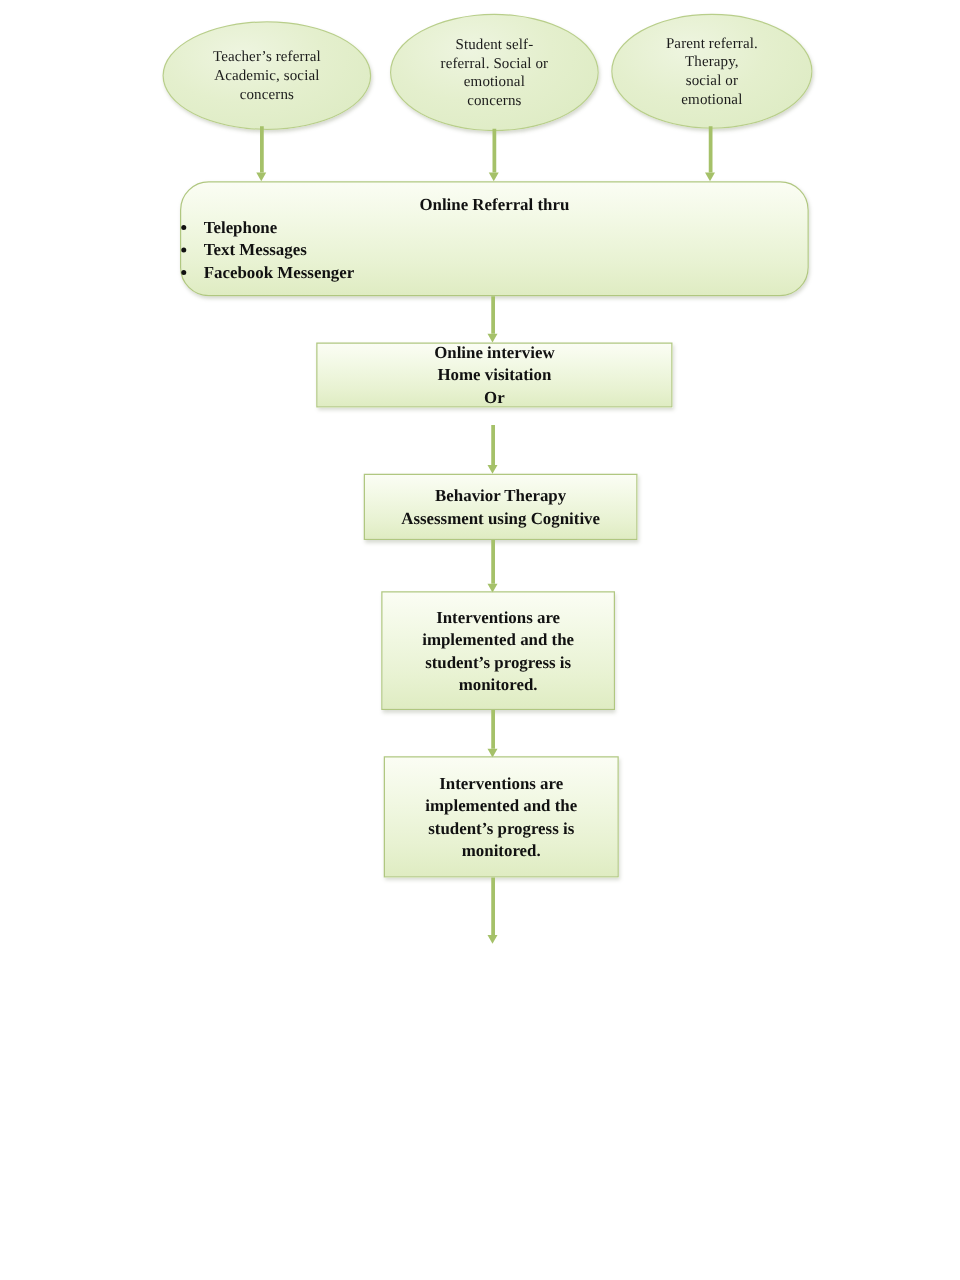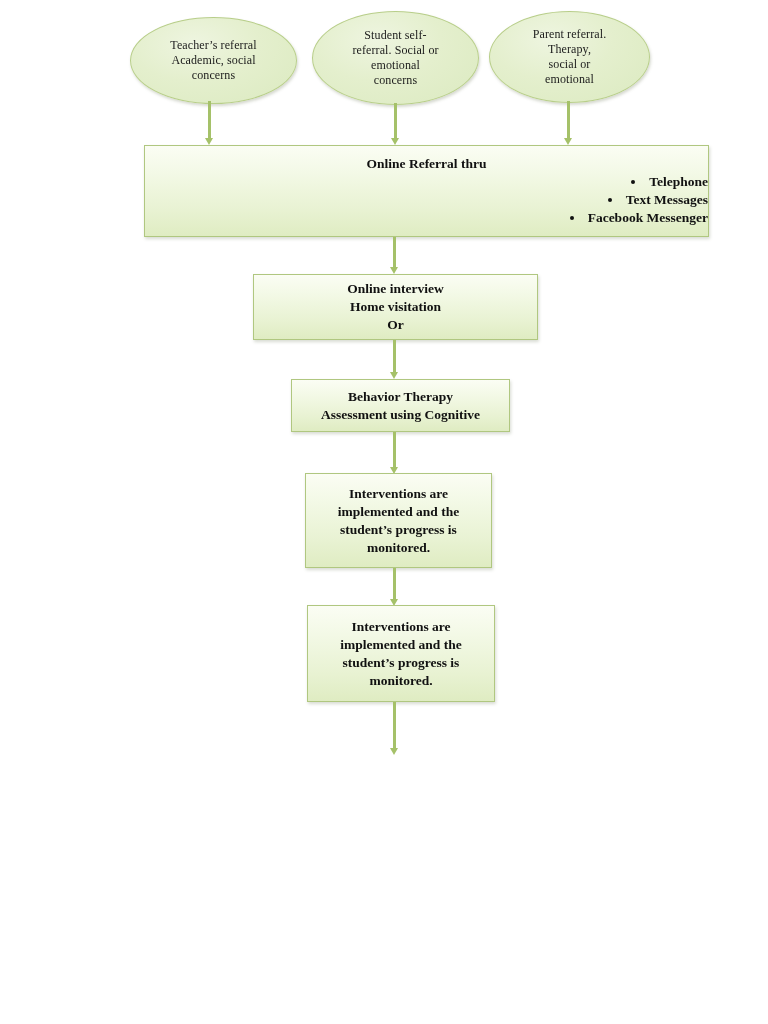--- a/index.html
+++ b/index.html
@@ -63,21 +63,21 @@
     width: 100%;
   }
 
   
   .bullets {
     list-style: none;
     margin: 0;
     padding: 0;
   }
   .bullets li {
-    text-align: right;
+    text-align: left;
     font-weight: bold;
     font-size: 13.5px;
     line-height: 18px;
     color: #111111;
   }
   .bullets li .bdot {
     display: inline-block;
     width: 4px; height: 4px;
     border-radius: 50%;
     background: #111111;
@@ -146,37 +146,37 @@
   <div class="conn" style="left:394px; top:103px; width:3px; height:42px;">
     <div class="stem" style="height:35px;"></div>
     <div class="head" style="top:35px;"></div>
   </div>
 
   <div class="conn" style="left:567px; top:101px; width:3px; height:44px;">
     <div class="stem" style="height:37px;"></div>
     <div class="head" style="top:37px;"></div>
   </div>
 
-  <div class="proc" style="left:144px; top:145px; width:565px; height:92px;">
+  <div class="proc" style="left:144px; top:145px; width:503px; height:92px;border-radius:23px;">
     <div class="ptext">
       <div>Online Referral thru</div>
       <ul class="bullets">
         <li><span class="bdot"></span><span>Telephone</span></li>
         <li><span class="bdot"></span><span>Text Messages</span></li>
         <li><span class="bdot"></span><span>Facebook Messenger</span></li>
       </ul>
     </div>
   </div>
 
   <div class="conn" style="left:393px; top:237px; width:3px; height:37px;">
     <div class="stem" style="height:30px;"></div>
     <div class="head" style="top:30px;"></div>
   </div>
 
-  <div class="proc" style="left:253px; top:274px; width:285px; height:66px;">
+  <div class="proc" style="left:253px; top:274px; width:285px; height:52px;">
     <div class="ptext">
       <span class="title-line">Online interview</span>
       <span class="title-line">Home visitation</span>
       <span class="title-line">Or</span>
     </div>
   </div>
 
   <div class="conn" style="left:393px; top:340px; width:3px; height:39px;">
     <div class="stem" style="height:32px;"></div>
     <div class="head" style="top:32px;"></div>

